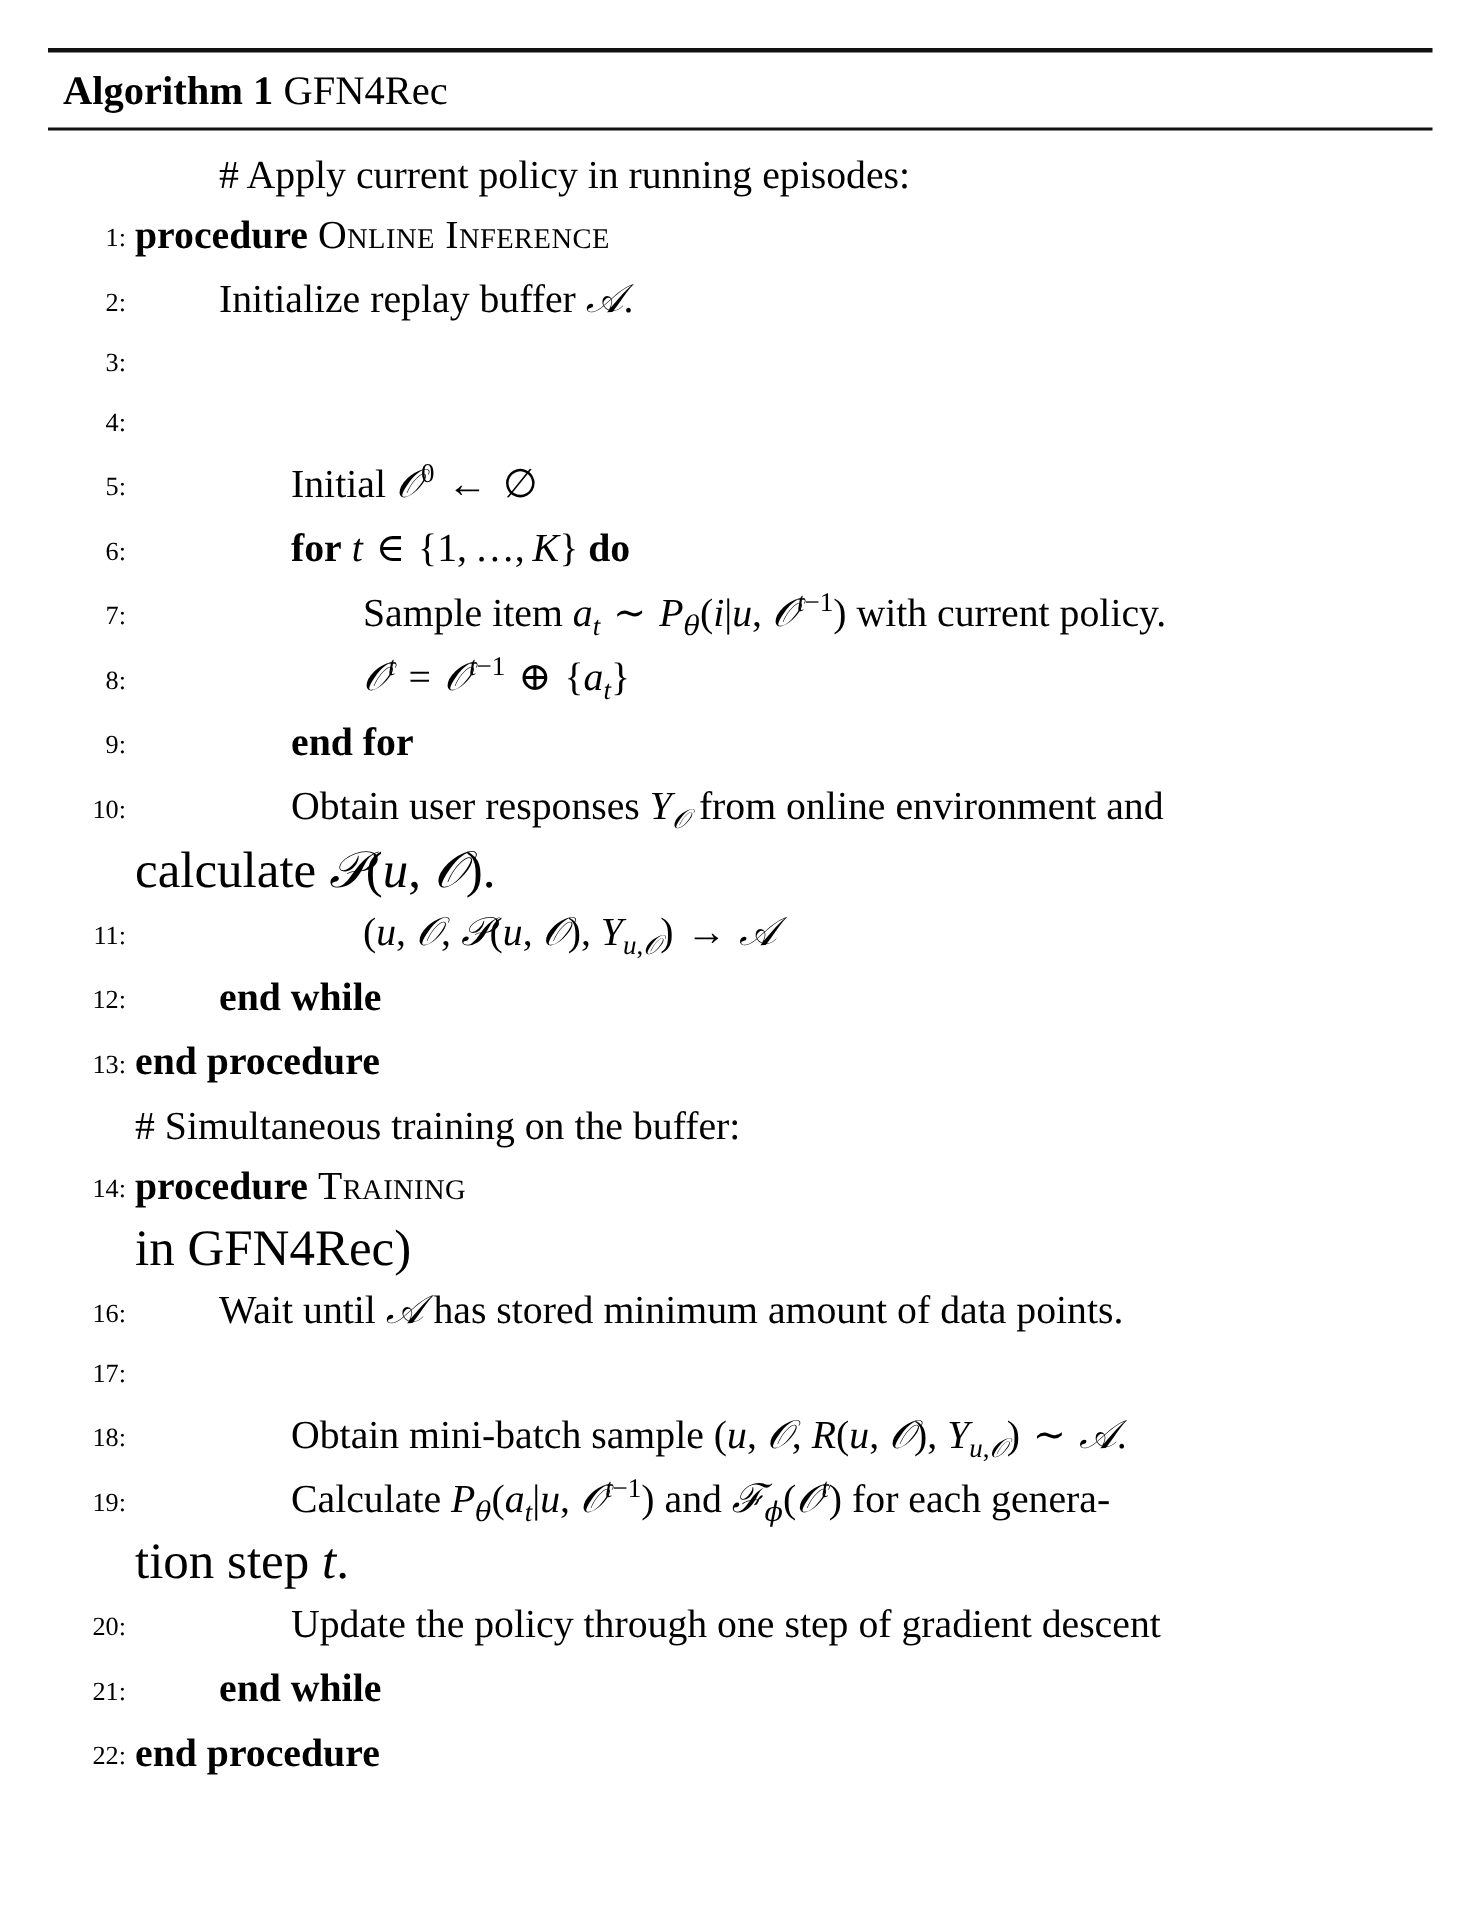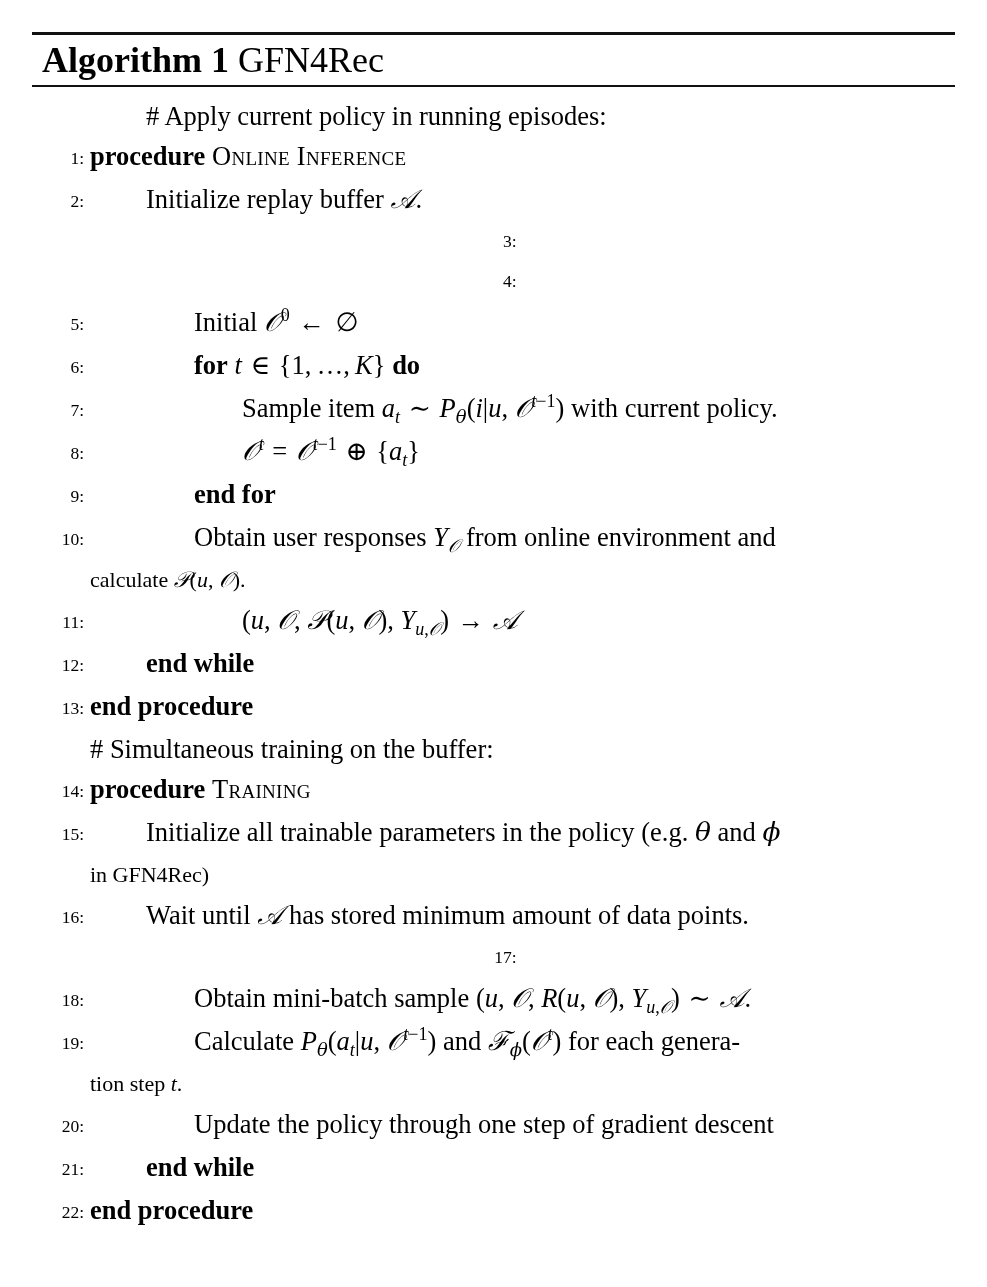--- a/index.html
+++ b/index.html
@@ -30,21 +30,21 @@
     margin: 0;
   }
   .rule-mid {
     height: 0;
     border-top: 2px solid #111;
     margin: 0;
   }
 
   
   .caption {
-    font-size: 36px;
+    font-size: 27px;
     line-height: 46px;
     padding: 2px 0 2px 10px;
     white-space: nowrap;
   }
   .caption .alg-word {
     font-weight: bold;
   }
   .caption .alg-num {
     font-weight: bold;
   }
@@ -57,21 +57,20 @@
     padding-top: 9px;
     padding-bottom: 14px;
   }
 
   .line {
     display: flex;
     align-items: baseline;
     font-size: 26.5px;
     line-height: 40px;
     min-height: 40px;
-    justify-content: center;
   }
 
   .lineno {
     flex: 0 0 52px;
     width: 52px;
     text-align: right;
     font-size: 17.5px;
     padding-right: 6px;
     white-space: nowrap;
     position: relative;
@@ -85,21 +84,21 @@
 
   
   .ind0 { padding-left: 0px; }
   .ind1 { padding-left: 56px; }
   .ind2 { padding-left: 104px; }
   .ind3 { padding-left: 152px; }
 
   
   .wrap {
     display: block;
-    font-size: 22px;
+    font-size: 34px;
     line-height: 40px;
     padding-left: 58px;
     white-space: nowrap;
   }
 
   
   .kw { font-weight: bold; }
   .sc {
     font-variant: small-caps;
     font-feature-settings: "smcp";
@@ -231,24 +230,20 @@
     <div class="line">
       <span class="lineno"></span>
       <span class="content ind0 comment"># Simultaneous training on the buffer:</span>
     </div>
 
     <div class="line">
       <span class="lineno">14:</span>
       <span class="content ind0"><span class="kw">procedure</span> <span class="sc">Training</span></span>
     </div>
 
-    <div class="line">
-      <span class="lineno">15:</span>
-      <span class="content ind1">Initialize all trainable parameters in the policy (e.g. <span class="greek">θ</span> and <span class="greek">ϕ</span></span>
-    </div>
     <div class="wrap">in GFN4Rec)</div>
 
     <div class="line">
       <span class="lineno">16:</span>
       <span class="content ind1">Wait until <span class="cal">𝒜</span> has stored minimum amount of data points.</span>
     </div>
 
     <div class="line">
       <span class="lineno">17:</span>
     </div>

